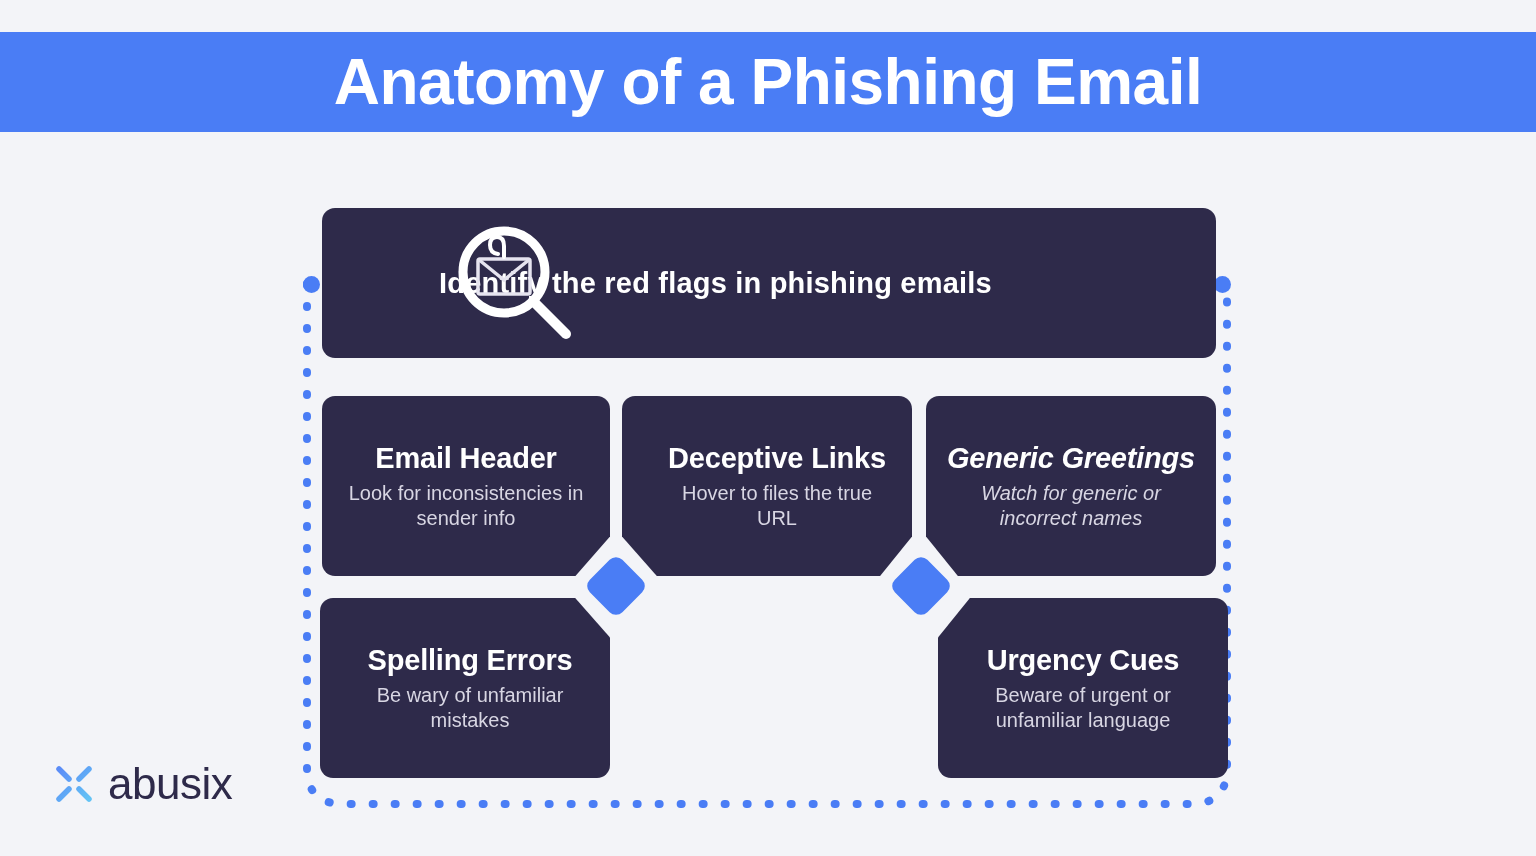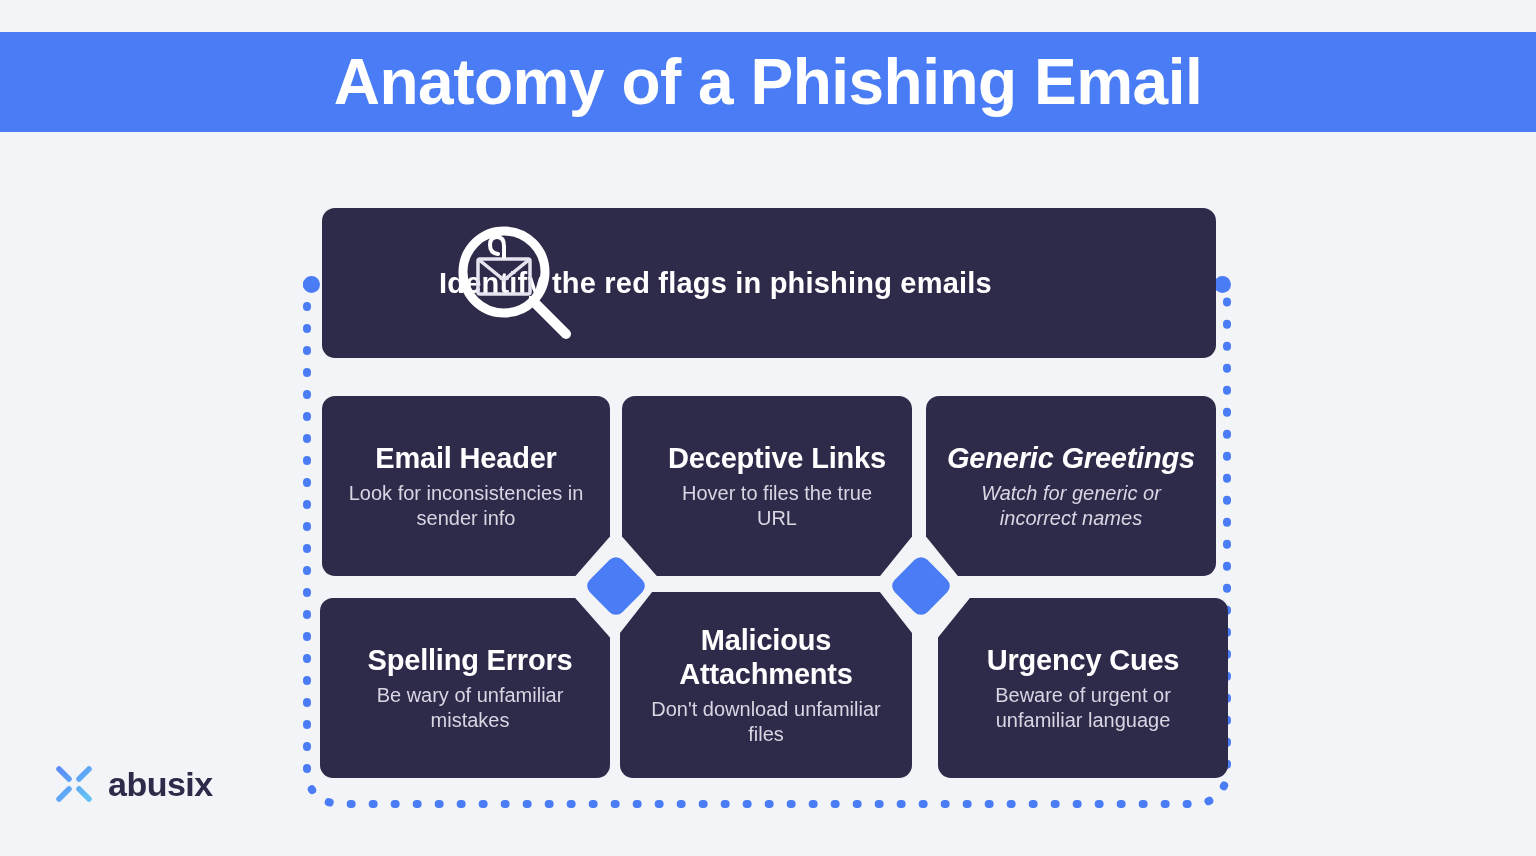--- a/index.html
+++ b/index.html
@@ -145,22 +145,22 @@
   .logo-wrap {
     position: absolute;
     left: 52px;
     top: 762px;
     display: flex;
     align-items: center;
     gap: 12px;
   }
   .logo-mark { width: 44px; height: 44px; display: block; }
   .logo-word {
-    font-size: 34px;
-    font-weight: bold;
+    font-size: 44px;
+    font-weight: normal;
     color: #2e2a4a;
     letter-spacing: -0.5px;
     line-height: 1;
     text-align: center;
   }
 </style>
 </head>
 <body>
 
 <div class="header-banner">
@@ -203,24 +203,20 @@
   <div class="card c-r1-3">
     <div class="card-title">Generic Greetings</div>
     <div class="card-desc">Watch for generic or incorrect names</div>
   </div>
 
   <div class="card c-r2-1">
     <div class="card-title">Spelling Errors</div>
     <div class="card-desc">Be wary of unfamiliar mistakes</div>
   </div>
 
-  <div class="card c-r2-2">
-    <div class="card-title">Malicious Attachments</div>
-    <div class="card-desc">Don't download unfamiliar files</div>
-  </div>
 
   <div class="card c-r2-3">
     <div class="card-title">Urgency Cues</div>
     <div class="card-desc">Beware of urgent or unfamiliar language</div>
   </div>
 
   <div class="diamond d1"></div>
   <div class="diamond d2"></div>
 
 </div>

